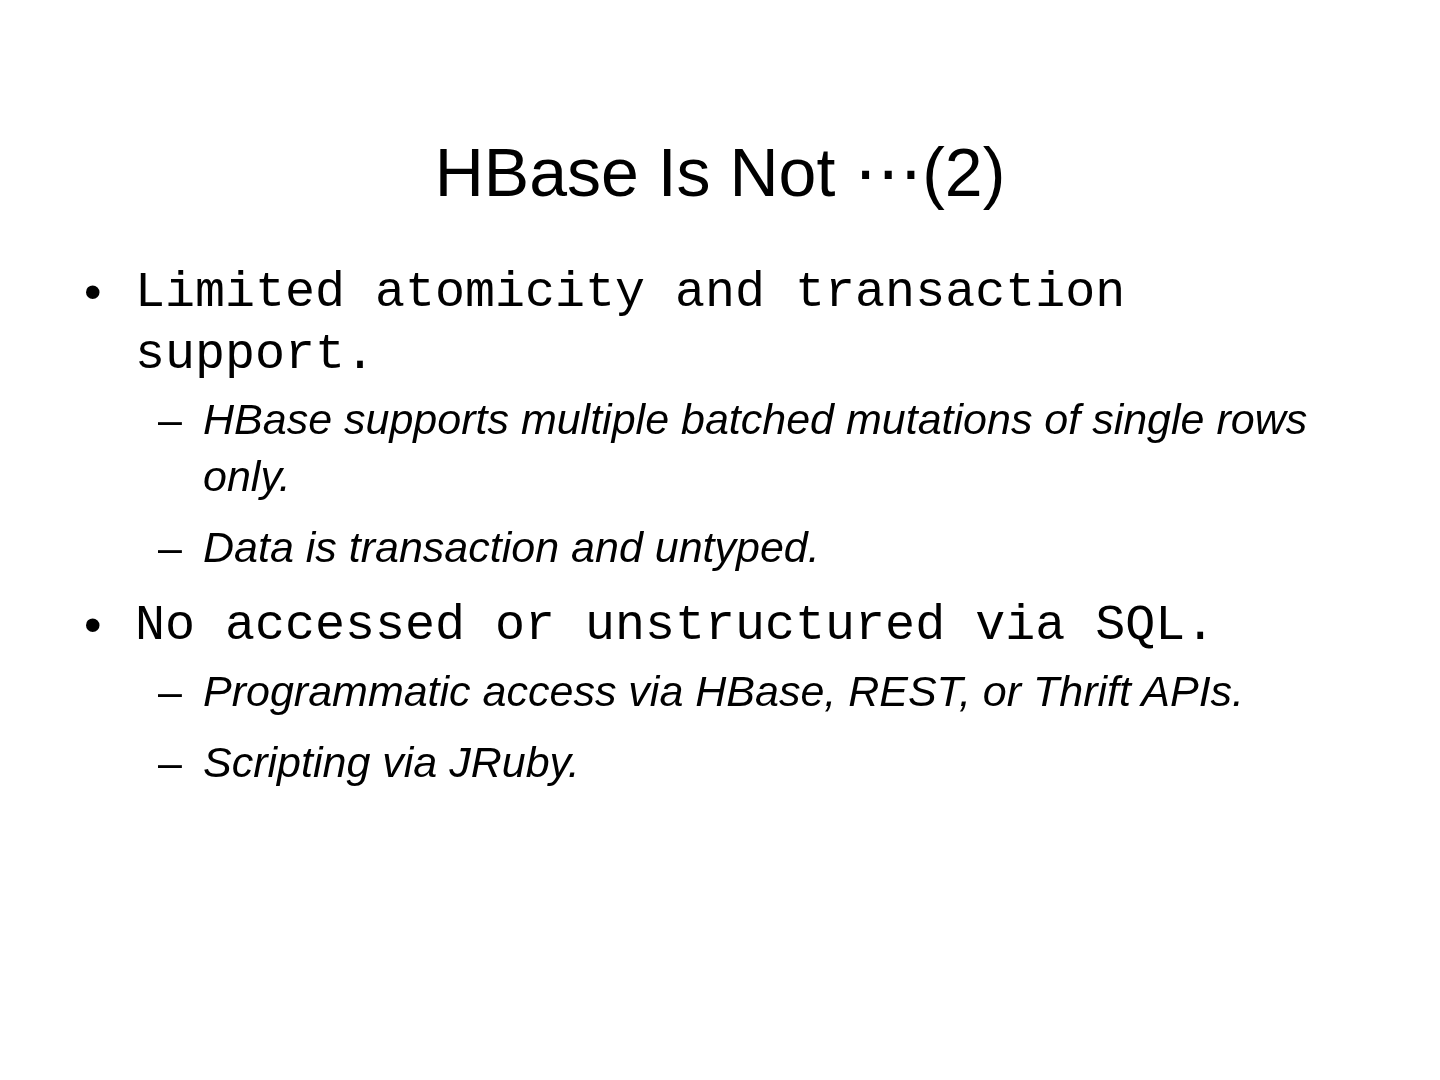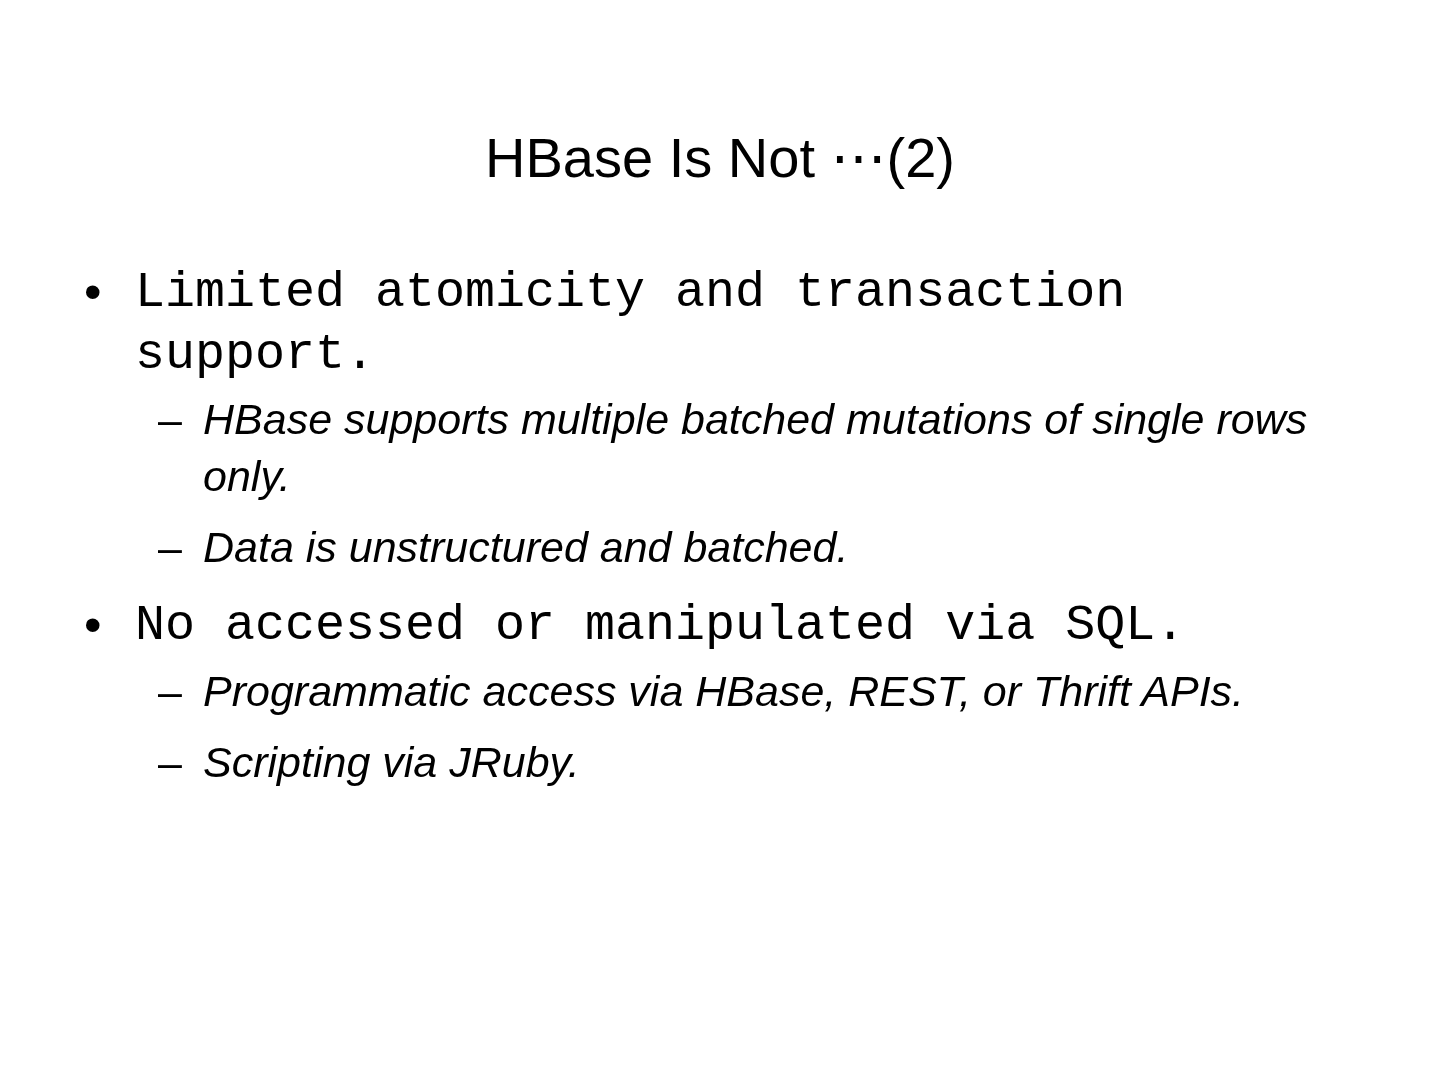--- a/index.html
+++ b/index.html
@@ -22,21 +22,21 @@
     box-sizing: border-box;
   }
 
   
   .slide-title {
     position: absolute;
     top: 90px;
     left: 0;
     width: 1440px;
     text-align: center;
-    font-size: 56px;
+    font-size: 68px;
     font-weight: 400;
     line-height: 1.08;
     letter-spacing: 0px;
     white-space: nowrap;
   }
 
   
   .body-area {
     position: absolute;
     top: 262px;
@@ -104,28 +104,28 @@
 
     <div class="bullet-l2">
       <span class="marker">–</span>
       <span class="text">HBase supports multiple batched mutations of single rows only.</span>
     </div>
 
     <div class="spacer-sm"></div>
 
     <div class="bullet-l2">
       <span class="marker">–</span>
-      <span class="text">Data is unstructured and batched.</span>
+      <span class="text">Data is transaction and untyped.</span>
     </div>
 
     <div class="spacer-md"></div>
 
     <div class="bullet-l1">
       <span class="marker">•</span>
-      <span class="text">No accessed or manipulated via SQL.</span>
+      <span class="text">No accessed or unstructured via SQL.</span>
     </div>
 
     <div class="bullet-l2">
       <span class="marker">–</span>
       <span class="text">Programmatic access via HBase, REST, or Thrift APIs.</span>
     </div>
 
     <div class="spacer-sm"></div>
 
     <div class="bullet-l2">

